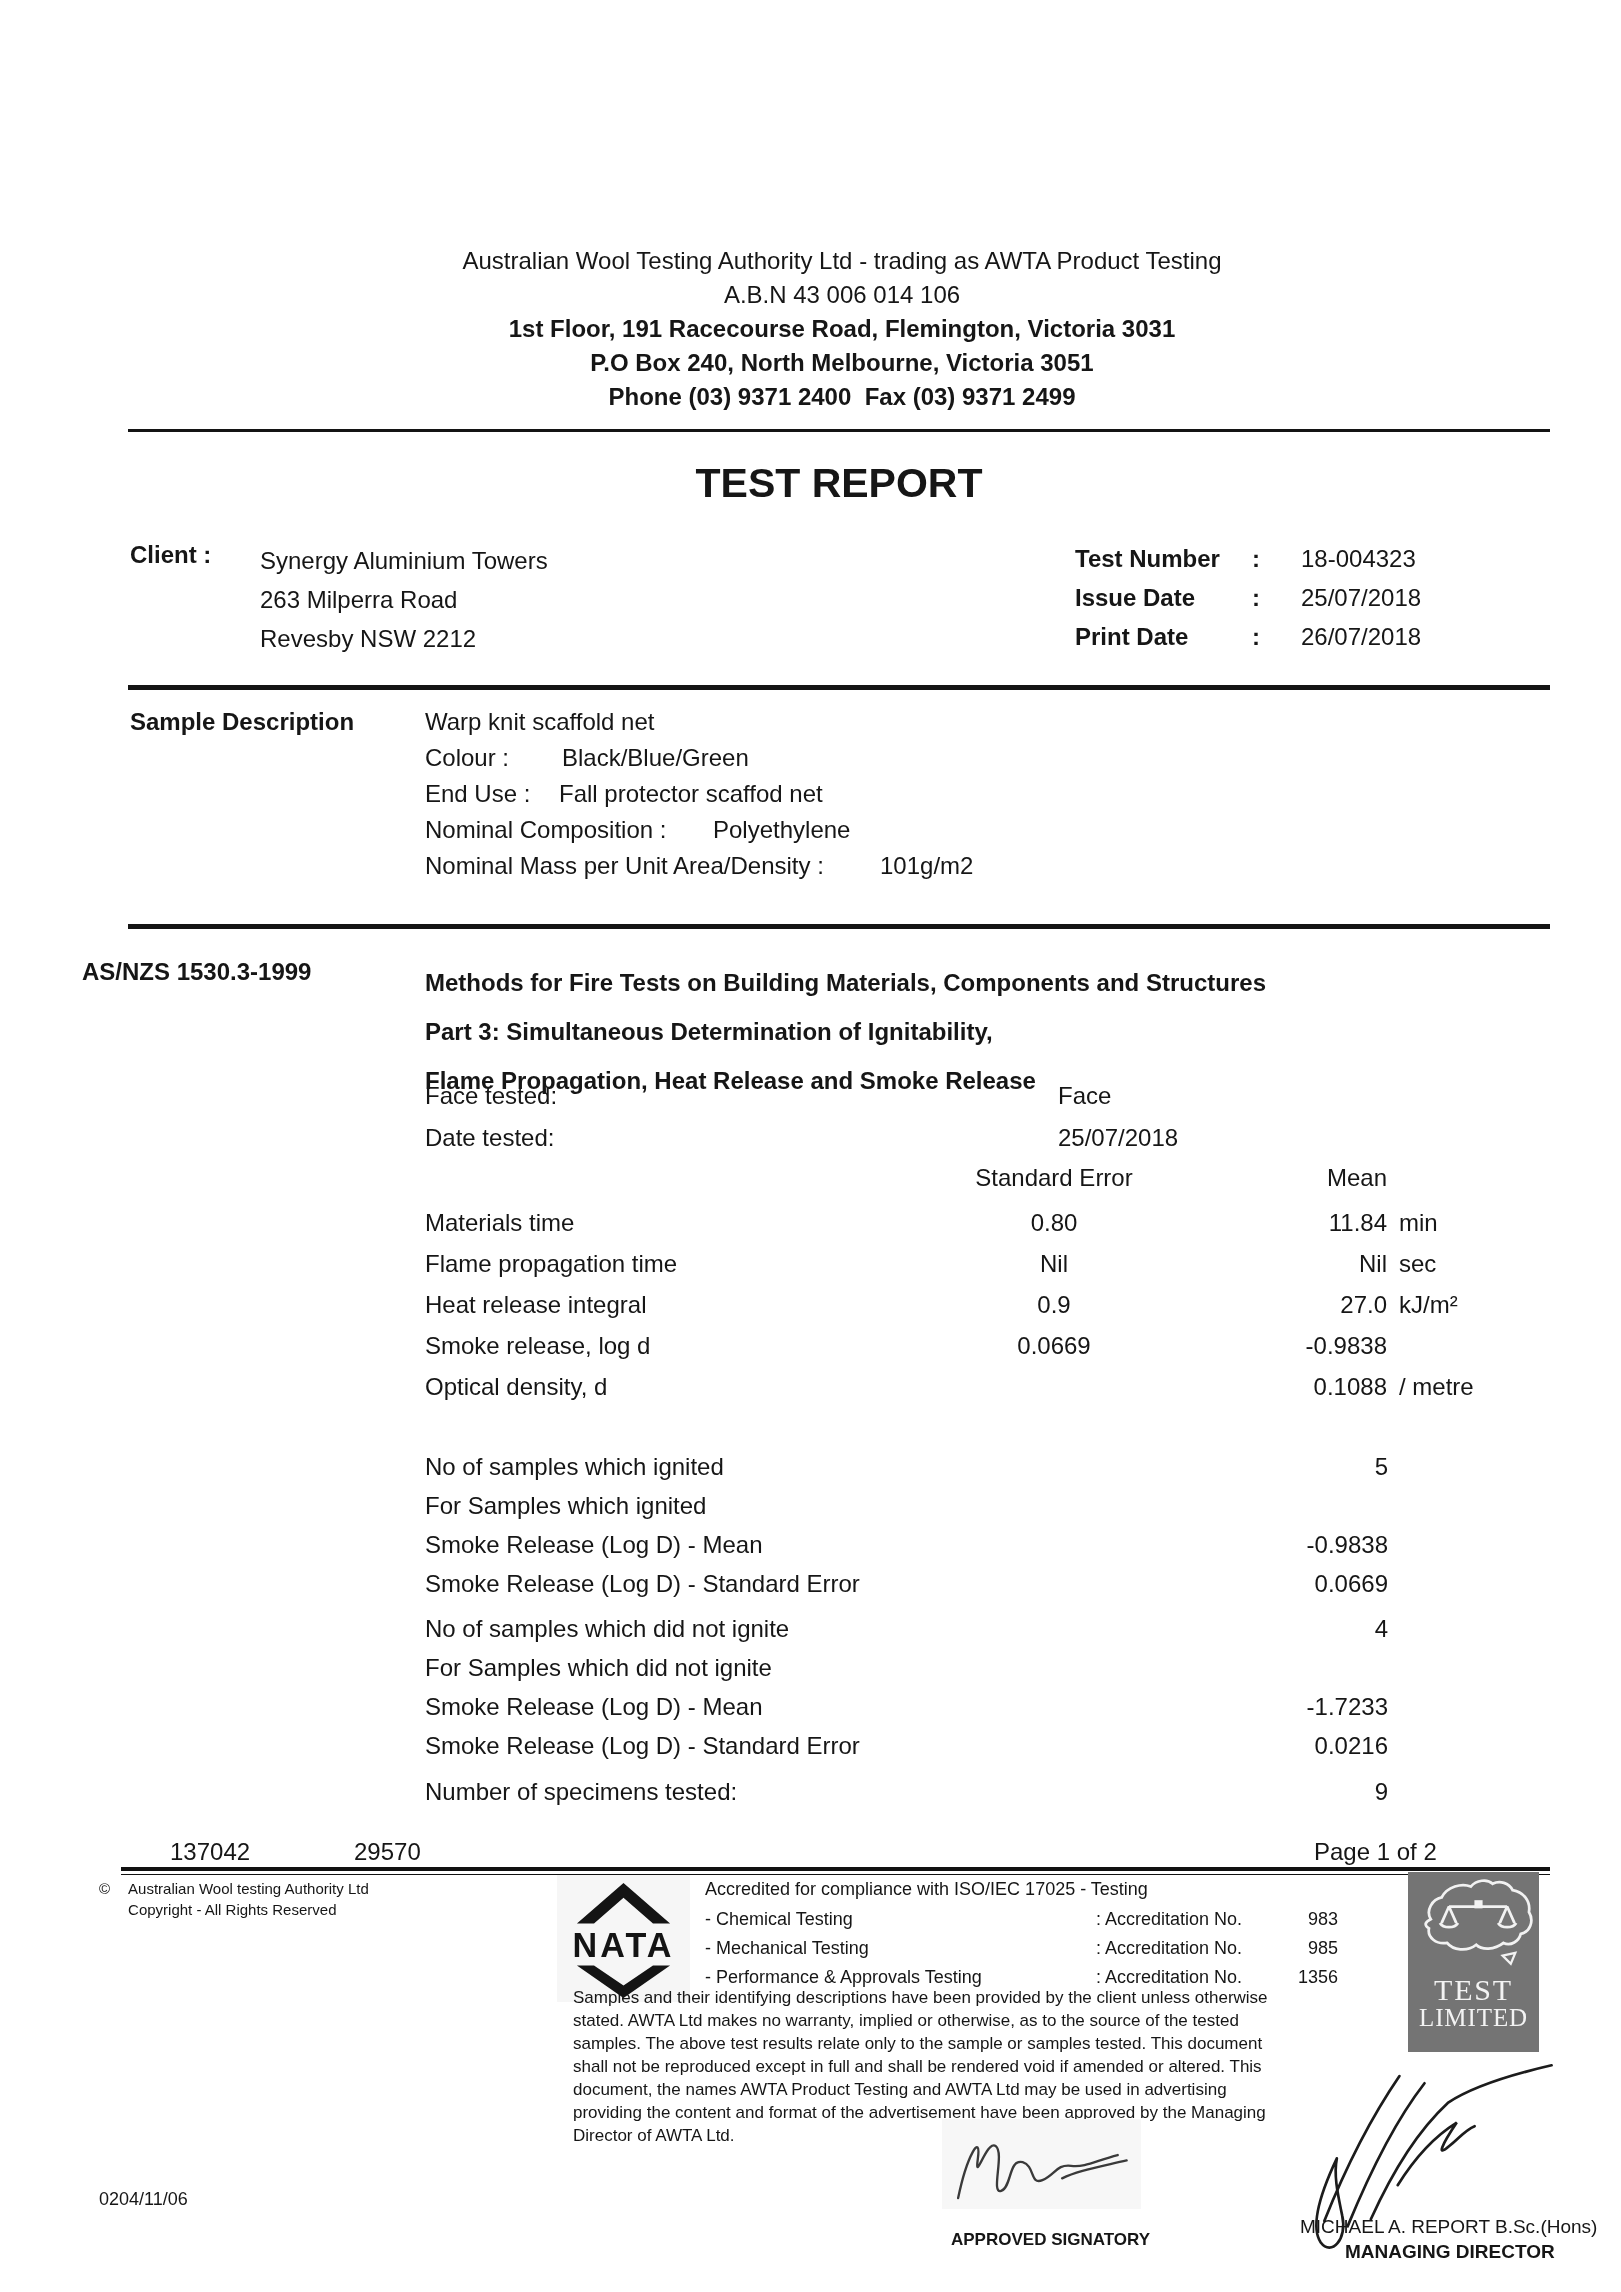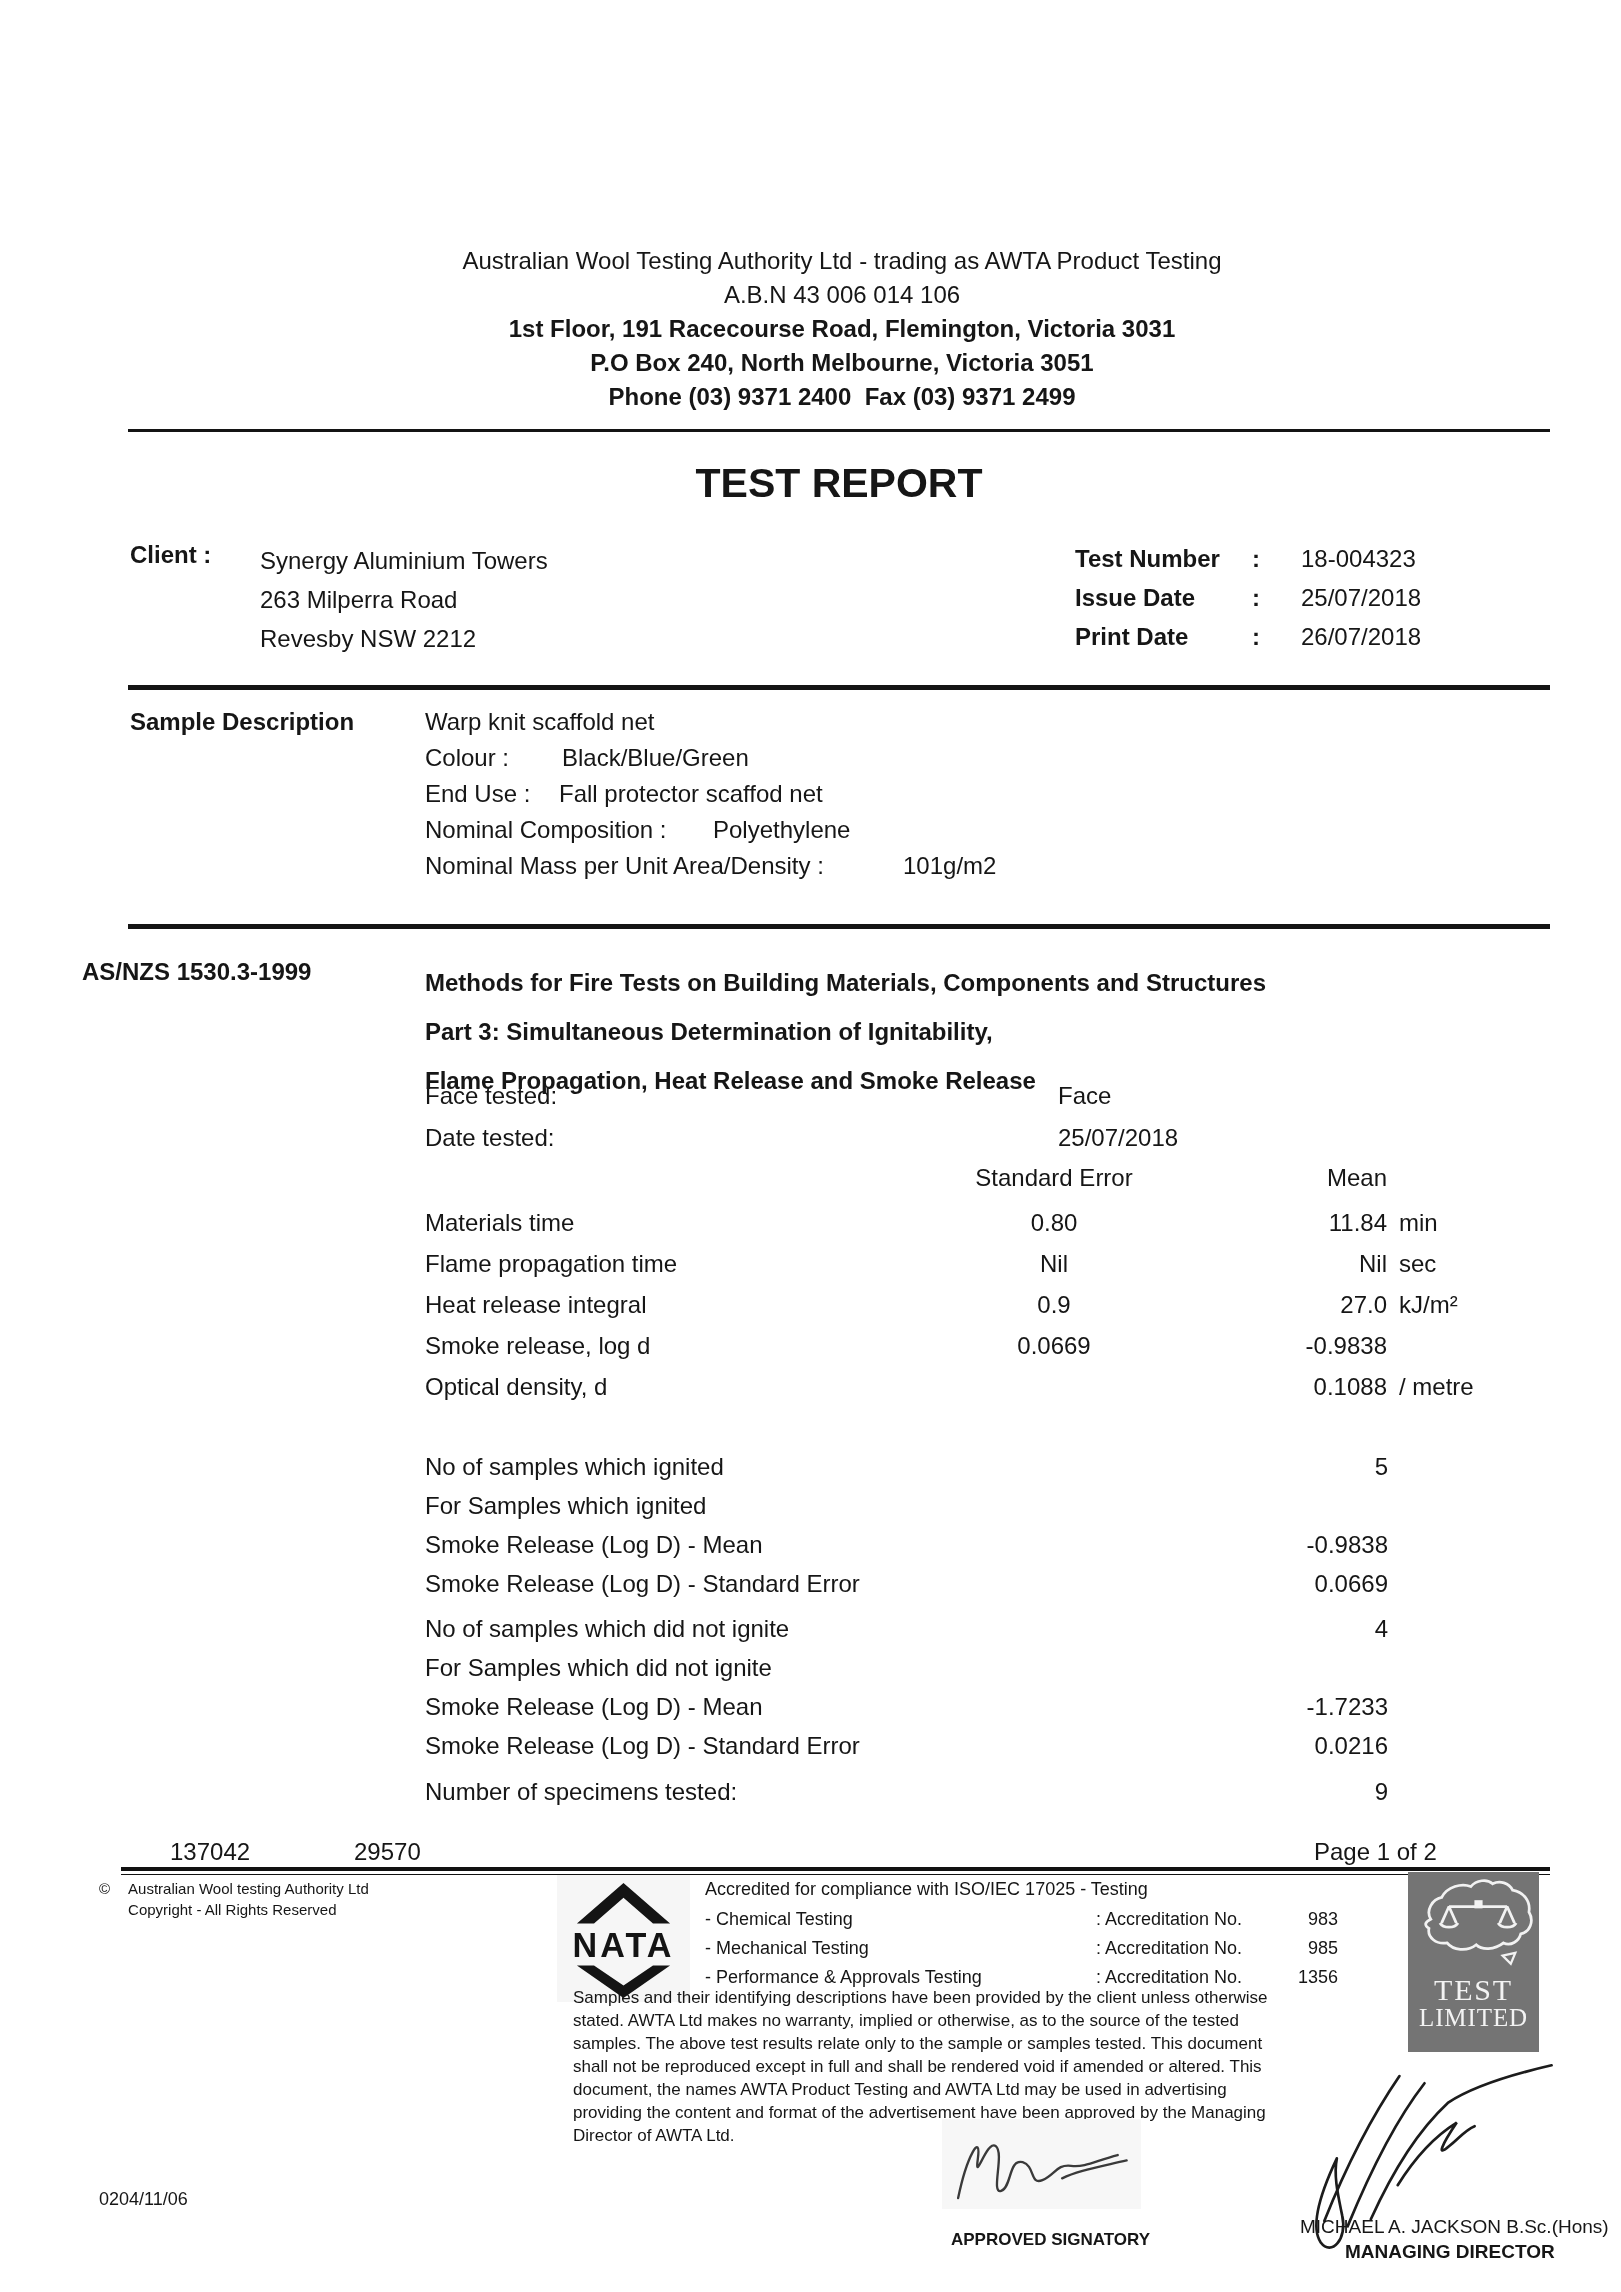--- a/index.html
+++ b/index.html
@@ -159,21 +159,21 @@
     <div class="s-row">
       <span>End Use :</span>
       <span class="s-val" style="left:134px">Fall protector scaffod net</span>
     </div>
     <div class="s-row">
       <span>Nominal Composition :</span>
       <span class="s-val" style="left:288px">Polyethylene</span>
     </div>
     <div class="s-row">
       <span>Nominal Mass per Unit Area/Density :</span>
-      <span class="s-val" style="left:478px">101g/m2</span>
+      <span class="s-val" style="left:455px">101g/m2</span>
     </div>
   </div>
 
   <div id="rule-b" class="abs rule"></div>
 
   <div id="std-code" class="abs">AS/NZS 1530.3-1999</div>
   <div id="std-lines" class="abs">
     <div>Methods for Fire Tests on Building Materials, Components and Structures</div>
     <div>Part 3: Simultaneous Determination of Ignitability,</div>
     <div>Flame Propagation, Heat Release and Smoke Release</div>
@@ -334,19 +334,19 @@
     <svg width="278" height="204" viewBox="0 0 310 228">
       <g fill="none" stroke="#1c1c1c" stroke-width="3" stroke-linecap="round">
         <path d="M38,190 C66,120 96,66 122,28"></path>
         <path d="M64,196 C92,128 122,72 150,36"></path>
         <path d="M90,188 C118,126 148,84 176,58 C200,42 240,28 292,16"></path>
         <path d="M120,150 C140,118 160,96 186,80 C170,104 162,120 178,106 C190,96 196,88 206,84"></path>
         <path d="M52,120 C34,158 22,196 34,214 C46,230 64,210 58,184 C54,164 48,140 52,120"></path>
       </g>
     </svg>
   </div>
-  <div id="md-name" class="abs">MICHAEL A. JACKSON B.Sc.(Hons)</div>
+  <div id="md-name" class="abs">MICHAEL A. REPORT B.Sc.(Hons)</div>
   <div id="md-title" class="abs">MANAGING DIRECTOR</div>
 
   <div id="doc-code" class="abs">0204/11/06</div>
 
 </div>
 
 
 </body></html>

